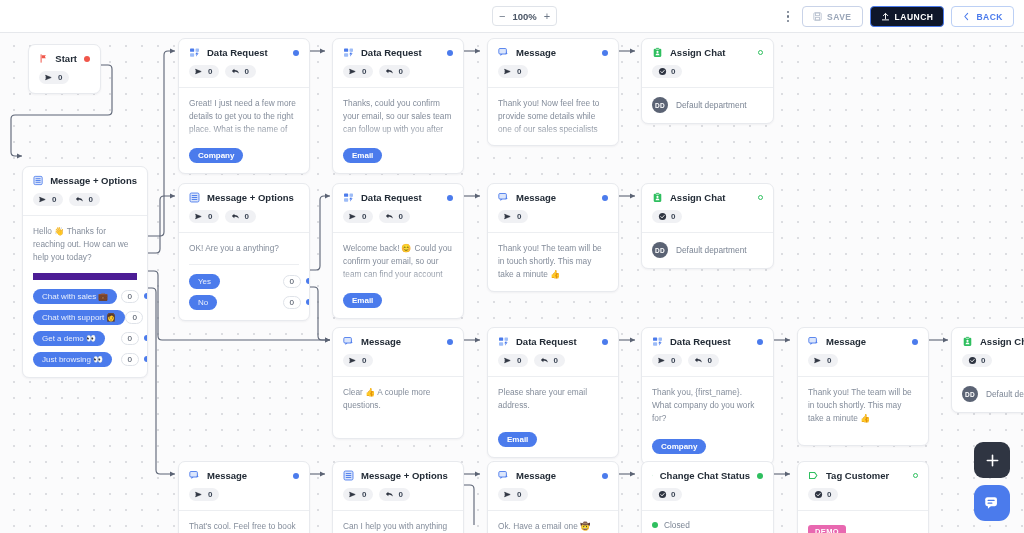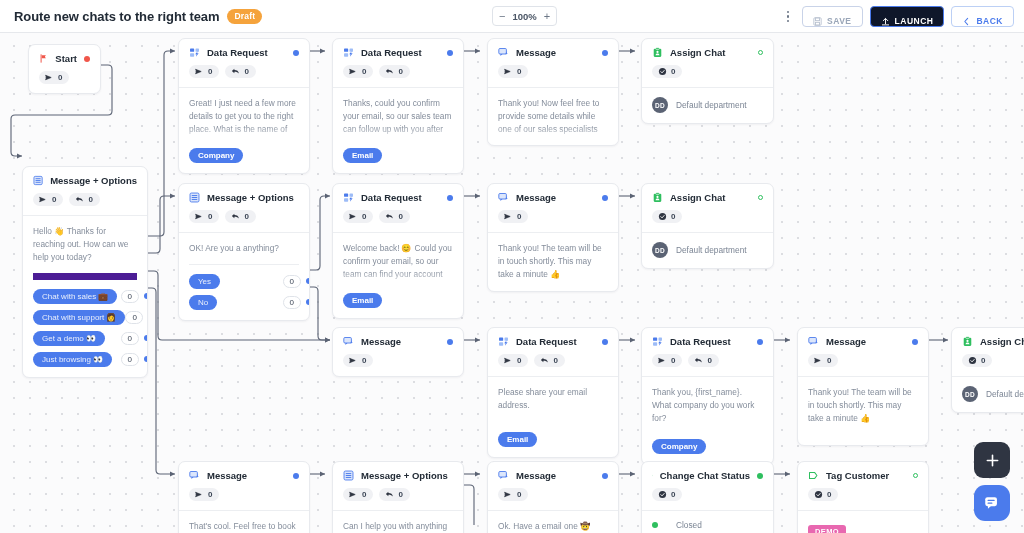--- a/index.html
+++ b/index.html
@@ -43,21 +43,21 @@
     position: absolute; right: 10px; top: 0; height: 33px;
     display: flex; align-items: center; gap: 7px;
   }
   .kebab {
     width: 14px; height: 20px; display: flex; flex-direction: column;
     align-items: center; justify-content: center; gap: 2px; cursor: pointer;
   }
   .kebab i { width: 2.5px; height: 2.5px; border-radius: 50%; background: #6b7686; display: block; }
 
   .btn {
-    height: 21px; border-radius: 4px; display: flex; align-items: flex-end;
+    height: 21px; border-radius: 4px; display: flex; align-items: center;
     gap: 5px; padding: 0 10px; font-size: 8.5px; font-weight: bold;
     letter-spacing: .5px; cursor: pointer; border: 1px solid #c9d3e8;
     background: #fff; color: #9aa6b8;
   }
   .btn.primary { background: #0f172a; border-color: #4b7bec; color: #fff; }
   .btn.ghost { color: #4b7bec; border-color: #bcd0f5; }
   .btn svg { display: block; }
 
   
   .canvas {
@@ -128,40 +128,36 @@
   .opt-port { width: 6px; height: 6px; border-radius: 50%; background: #4b7bec; margin-left: 5px; margin-right: -13px; flex: none; }
 
   .assignee { display: flex; align-items: center; gap: 8px; }
   .avatar {
     width: 16px; height: 16px; border-radius: 50%; background: #5b6374;
     color: #fff; font-size: 6.5px; font-weight: bold;
     display: flex; align-items: center; justify-content: center; letter-spacing: .2px;
   }
   .assignee-name { font-size: 8.3px; color: #7b8594; }
 
-  .status-row { display: flex; align-items: center; gap: 18px; }
+  .status-row { display: flex; align-items: center; gap: 6px; }
   .status-dot { width: 6px; height: 6px; border-radius: 50%; background: #2fbf5f; }
   .status-name { font-size: 8.3px; color: #7b8594; }
 
   
   .fab {
     position: absolute; width: 36px; height: 36px; border-radius: 9px;
     display: flex; align-items: center; justify-content: center; cursor: pointer;
   }
   .fab.add { right: 14px; top: 409px; background: #2f3542; }
   .fab.chat { right: 14px; top: 452px; background: #4b7bec; border-radius: 11px; }
 </style>
 </head>
 <body>
 
 <div class="topbar">
-  <div class="title-wrap">
-    <div class="flow-title">Route new chats to the right team</div>
-    <div class="draft-badge">Draft</div>
-  </div>
 
   <div class="zoomctl">
     <button>−</button>
     <div class="zval">100%</div>
     <button>+</button>
   </div>
 
   <div class="right-tools">
     <div class="kebab">
         <i></i>
@@ -584,20 +580,23 @@
       </div>
     </div>
     <div class="stats">
       <div class="stat">
         <svg width="9" height="9" viewBox="0 0 16 16">
             <path d="M1 8h8M1 4l10 4-10 4 1.6-4z" fill="#2f3542" stroke="#2f3542" stroke-width="1.2" stroke-linejoin="round"></path>
           </svg>
         <span>0</span>
       </div>
     </div>
+    <div class="node-body" style="padding-bottom:26px;">
+      <div class="body-text">Clear 👍 A couple more questions.</div>
+    </div>
   </div>
 
   <div class="node" style="left:487px; top:294px; width:132px;">
     <div class="node-head">
       <div class="node-titlerow">
         <svg width="11" height="11" viewBox="0 0 16 16">
           <rect x="1.5" y="2" width="6" height="5" rx="1" fill="#4b7bec"></rect>
             <rect x="1.5" y="9" width="6" height="5" rx="1" fill="#9dbcf7"></rect>
           <rect x="9.5" y="2" width="5" height="5" rx="1" fill="#9dbcf7"></rect>
             <path d="M10 14l4-5h-2.4l1-3-3.6 4.4h2z" fill="#4b7bec"></path>

